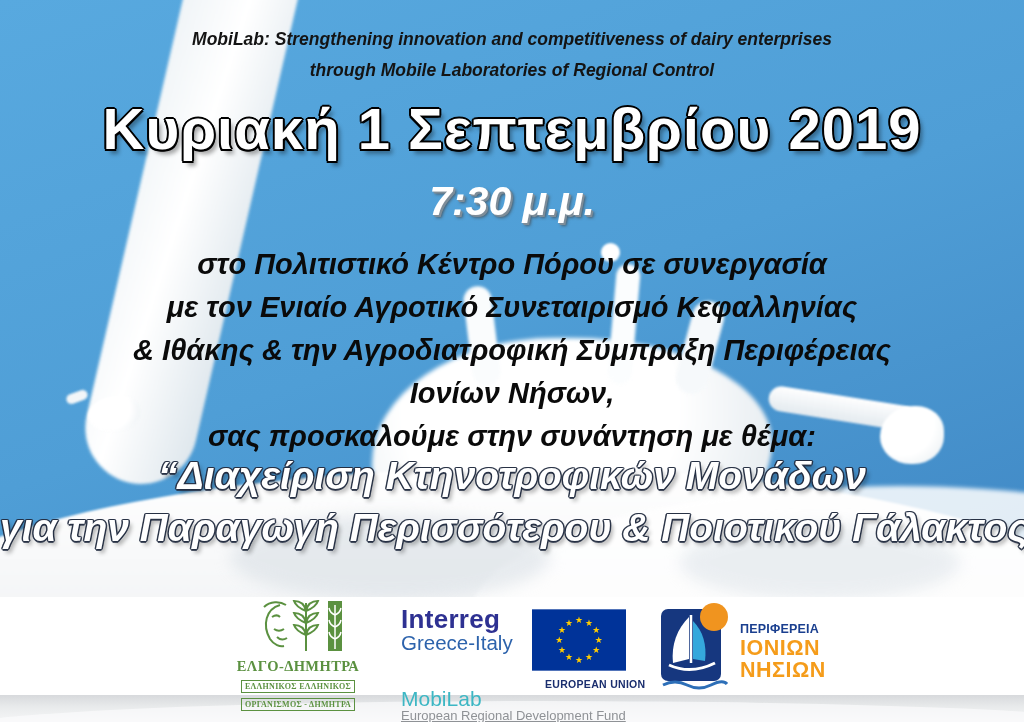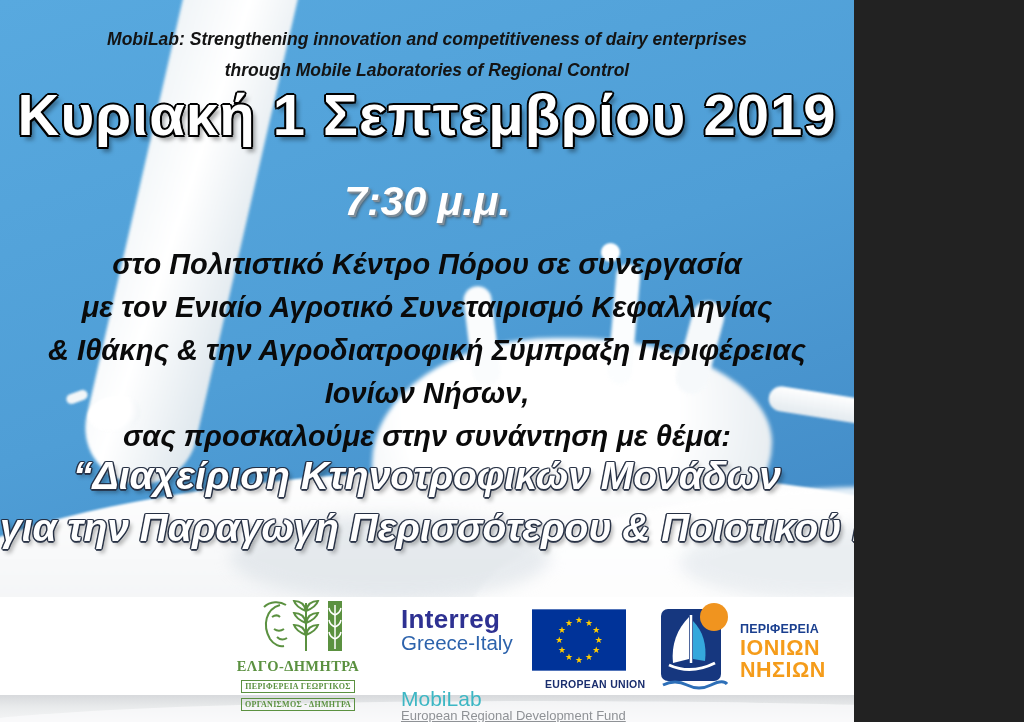--- a/index.html
+++ b/index.html
@@ -1,17 +1,17 @@
 <!DOCTYPE html>
 <html><head>
 <meta charset="utf-8">
 <style>
   html,body{margin:0;padding:0;background:#222;}
   .poster{
-    position:relative;width:854px;height:722px;overflow:hidden;
+    position:relative;width:1024px;height:722px;overflow:hidden;
     font-family:"Liberation Sans",sans-serif;
     background:linear-gradient(160deg,#58a9df 0%,#4f9ed6 45%,#3c82c0 100%);
   }
   
   .milk{position:absolute;pointer-events:none;}
   .stream{
     left:138px;top:-90px;width:112px;height:580px;
     background:linear-gradient(95deg,#eef3f6 0%,#ffffff 45%,#dde6ec 100%);
     border-radius:56px;transform:rotate(13deg);filter:blur(1.5px);
   }
@@ -33,21 +33,21 @@
     background:linear-gradient(180deg,#ffffff 0%,#f0f2f4 45%,#e2e5e8 100%);
     border-radius:50% 50% 0 0/170px 210px 0 0;filter:blur(1px);
   }
   .wave-b{left:470px;top:486px;width:860px;height:320px;background:#ffffff;border-radius:50% 50% 0 0/130px 150px 0 0;opacity:.85;filter:blur(2px);}
   .tint1{left:230px;top:515px;width:320px;height:85px;background:#d6dde3;border-radius:50%;opacity:.55;filter:blur(8px);}
   .tint2{left:680px;top:525px;width:280px;height:75px;background:#d9e0e6;border-radius:50%;opacity:.5;filter:blur(8px);}
   
   .txt{position:absolute;left:0;right:0;text-align:center;z-index:5;}
   .hdr-en{top:24px;font-style:italic;font-weight:600;font-size:17.5px;line-height:31px;color:#141414;}
   .title{
-    top:81px;font-weight:700;font-size:58px;letter-spacing:1px;color:#ffffff;white-space:nowrap;
+    top:95px;font-weight:700;font-size:58px;letter-spacing:1px;color:#ffffff;white-space:nowrap;
     text-shadow:-2px 0 0 #000,2px 0 0 #000,0 -2px 0 #000,0 2px 0 #000,
                 -1.5px -1.5px 0 #000,1.5px -1.5px 0 #000,-1.5px 1.5px 0 #000,1.5px 1.5px 0 #000,
                 4px 5px 4px rgba(0,0,0,.35);
   }
   .time{
     top:178px;font-weight:700;font-style:italic;font-size:41px;color:#ffffff;
     text-shadow:1px 1px 0 #7e8d99,2px 2px 0 #7e8d99,3px 3px 3px rgba(70,85,95,.85);
   }
   .body-lines{top:243px;font-weight:700;font-style:italic;font-size:29px;line-height:43px;color:#0a0a0a;}
   .theme{
@@ -151,21 +151,21 @@
         <line x1="85" y1="6" x2="85" y2="50"></line>
         <path d="M85 16 q-5 -2 -6 -7"></path>
           <path d="M85 16 q5 -2 6 -7"></path>
         <path d="M85 28 q-5 -2 -6 -7"></path>
           <path d="M85 28 q5 -2 6 -7"></path>
         <path d="M85 40 q-5 -2 -6 -7"></path>
           <path d="M85 40 q5 -2 6 -7"></path>
       </g>
     </svg>
     <div class="elgo-name" style="color:#5b9140">ΕΛΓΟ-ΔΗΜΗΤΡΑ</div>
-    <div><span class="elgo-sub" style="color:#5b9140;border-color:#5b9140">ΠΕΡΙΦΕΡΕΙΑ ΓΕΩΡΓΙΚΟΣ</span></div>
+    <div><span class="elgo-sub" style="color:#5b9140;border-color:#5b9140">ΕΛΛΗΝΙΚΟΣ ΕΛΛΗΝΙΚΟΣ</span></div>
     <div><span class="elgo-sub" style="color:#5b9140;border-color:#5b9140">ΟΡΓΑΝΙΣΜΟΣ - ΔΗΜΗΤΡΑ</span></div>
   </div>
 
   <div class="logo interreg">
     <div class="ir-brand" style="color:#2e3192">Interreg</div>
     <div class="ir-prog" style="color:#2d63ac">Greece-Italy</div>
     <div class="ir-proj" style="color:#3db7c4">MobiLab</div>
     <div class="ir-fund">European Regional Development Fund</div>
   </div>
 

